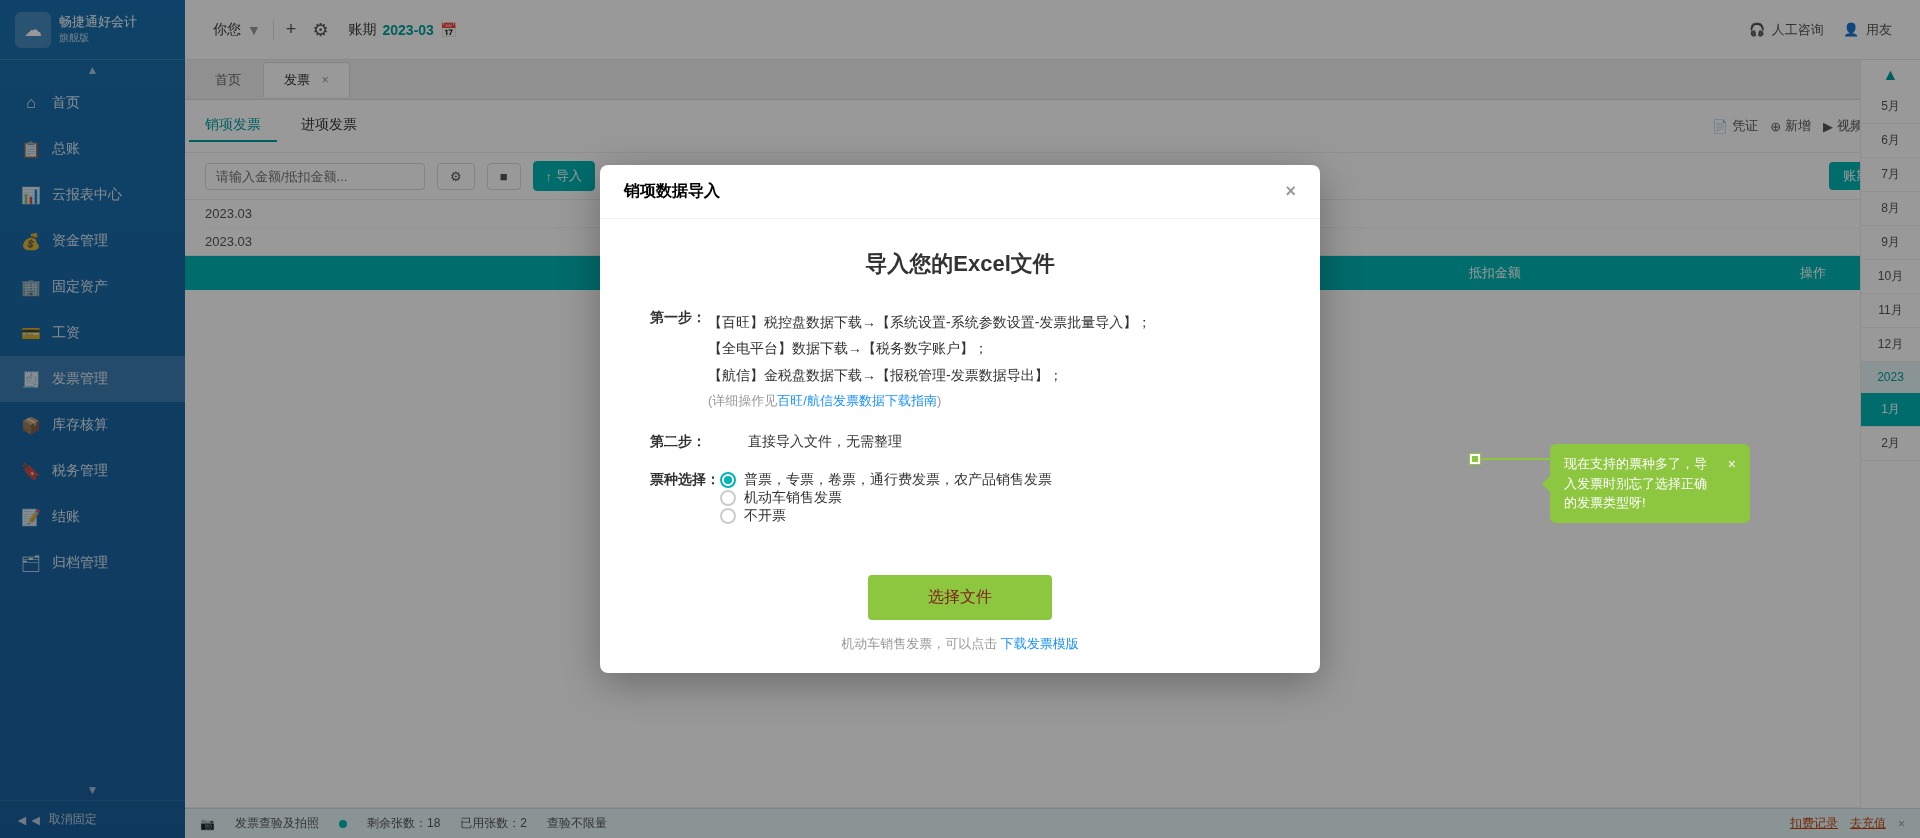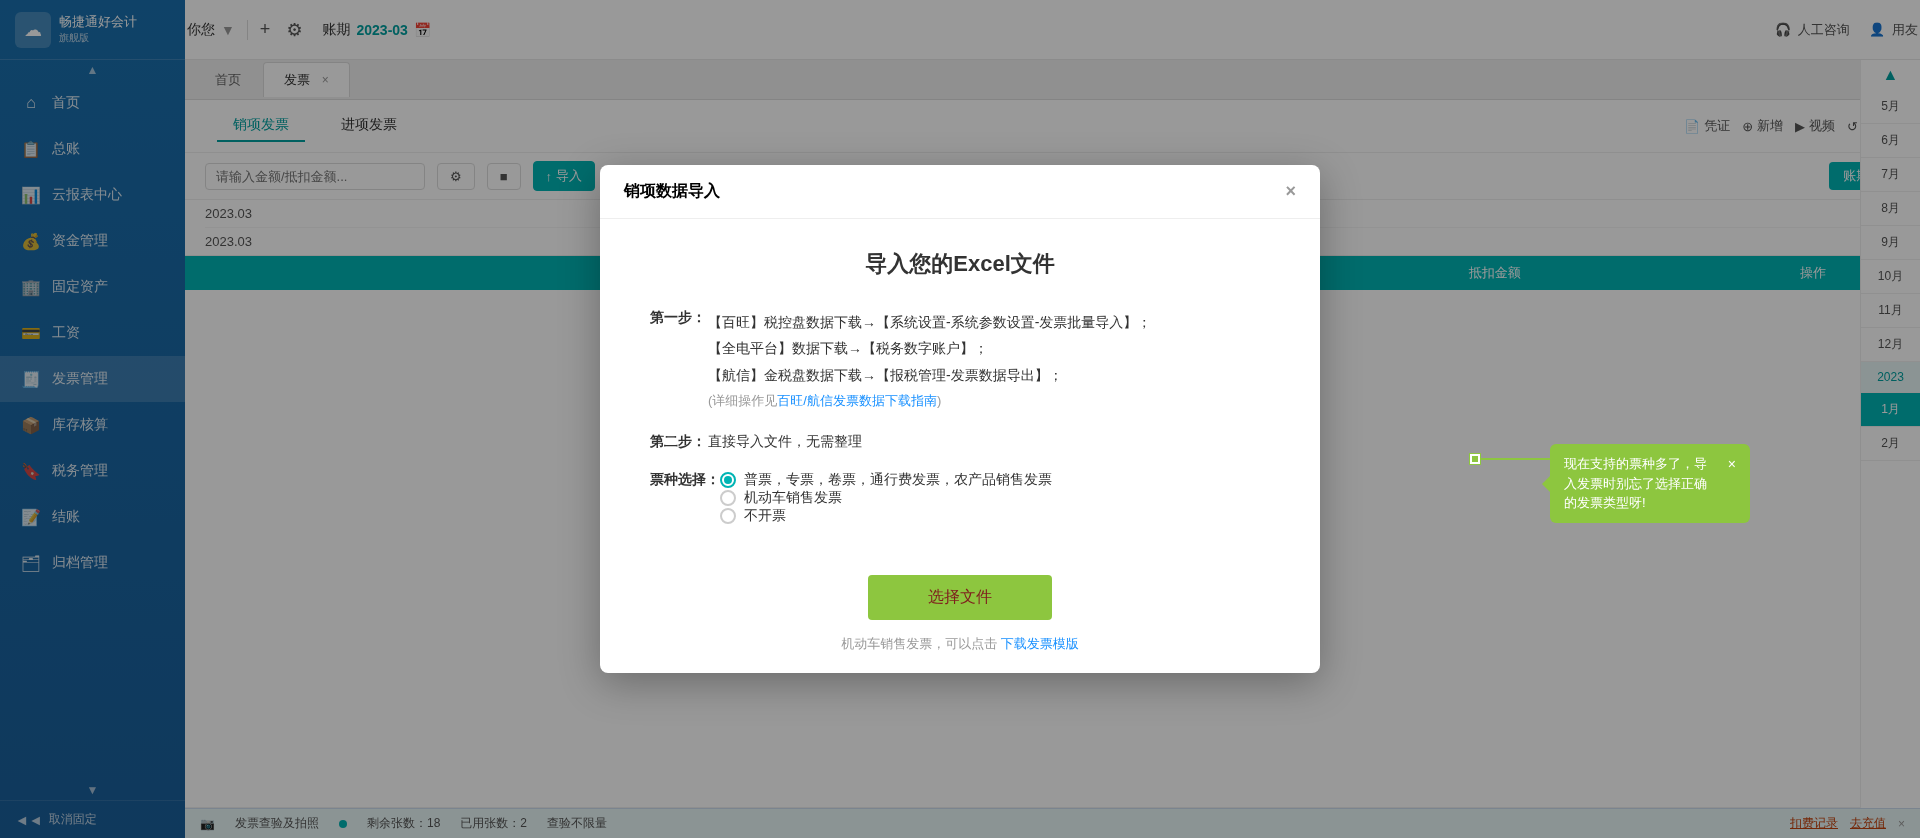--- a/index.html
+++ b/index.html
@@ -36,21 +36,21 @@
     .sidebar-item.active { background: rgba(255,255,255,0.15); }
     .sidebar-item-icon { width: 22px; height: 22px; margin-right: 10px; display: flex; align-items: center; justify-content: center; font-size: 16px; }
     .sidebar-bottom {
       padding: 10px 15px; color: rgba(255,255,255,0.7); font-size: 12px;
       display: flex; align-items: center; border-top: 1px solid rgba(255,255,255,0.1);
     }
 
     
     .topbar {
       position: absolute; left: 185px; top: 0; right: 0; height: 60px;
-      background: #fff; display: flex; align-items: center; padding: 0 2px;
+      background: #fff; display: flex; align-items: center; padding: 0 28px;
       border-bottom: 1px solid #e8e8e8; z-index: 10;
     }
     .topbar-company { display: flex; align-items: center; gap: 6px; font-size: 14px; color: #333; }
     .topbar-divider { width: 1px; height: 20px; background: #ddd; margin: 0 12px; }
     .topbar-actions { display: flex; align-items: center; gap: 16px; }
     .topbar-period { display: flex; align-items: center; gap: 6px; font-size: 14px; color: #333; }
     .topbar-right { margin-left: auto; display: flex; align-items: center; gap: 20px; }
     .topbar-support { display: flex; align-items: center; gap: 6px; color: #555; font-size: 13px; cursor: pointer; }
     .topbar-user { display: flex; align-items: center; gap: 6px; color: #555; font-size: 13px; cursor: pointer; }
 
@@ -69,22 +69,22 @@
       padding: 8px 20px; cursor: pointer; font-size: 13px; color: #666;
       border-radius: 4px 4px 0 0; margin-right: 2px;
     }
     .tab.active { background: #fff; color: #333; border: 1px solid #ddd; border-bottom: none; }
     .tab-close { margin-left: 8px; color: #999; font-size: 12px; }
 
     
     .invoice-page { flex: 1; background: #fff; display: flex; flex-direction: column; overflow: hidden; }
 
     .invoice-header {
-      display: flex; align-items: center; padding: 10px 32px; border-bottom: 1px solid #eee;
-      gap: 20px;
+      display: flex; align-items: center; padding: 10px 4px; border-bottom: 1px solid #eee;
+      gap: 8px;
     }
     .invoice-type-tab {
       padding: 6px 16px; cursor: pointer; font-size: 14px; color: #333;
       border-bottom: 2px solid transparent;
     }
     .invoice-type-tab.active { color: #00a0a0; border-bottom: 2px solid #00a0a0; }
 
     .invoice-toolbar {
       display: flex; align-items: center; padding: 8px 20px; gap: 12px;
       border-bottom: 1px solid #eee;
@@ -441,21 +441,21 @@
             <div style="font-size:13px; color:#999;">
               (详细操作见<span class="link-text">百旺/航信发票数据下载指南</span>)
             </div>
           </div>
         </div>
       </div>
 
       <div class="step">
         <div style="display:flex; gap:0; align-items:center;">
           <span style="font-size:14px; color:#333; font-weight:600; white-space:nowrap; min-width:58px;">第二步：</span>
-          <span style="font-size:14px; color:#333;">直接导入文件，无需整理</span>
+          <span style="font-size:14px; color:#333;margin-left:40px;">直接导入文件，无需整理</span>
         </div>
       </div>
 
       <div class="ticket-select">
         <div style="display:flex; gap:0; align-items:flex-start;">
           <span style="font-size:14px; color:#333; font-weight:600; white-space:nowrap; min-width:58px;">票种选择：</span>
           <div class="ticket-options" style="margin-left:0;">
             <div class="radio-option">
               <div class="radio-circle checked">
                 <div class="radio-inner"></div>

